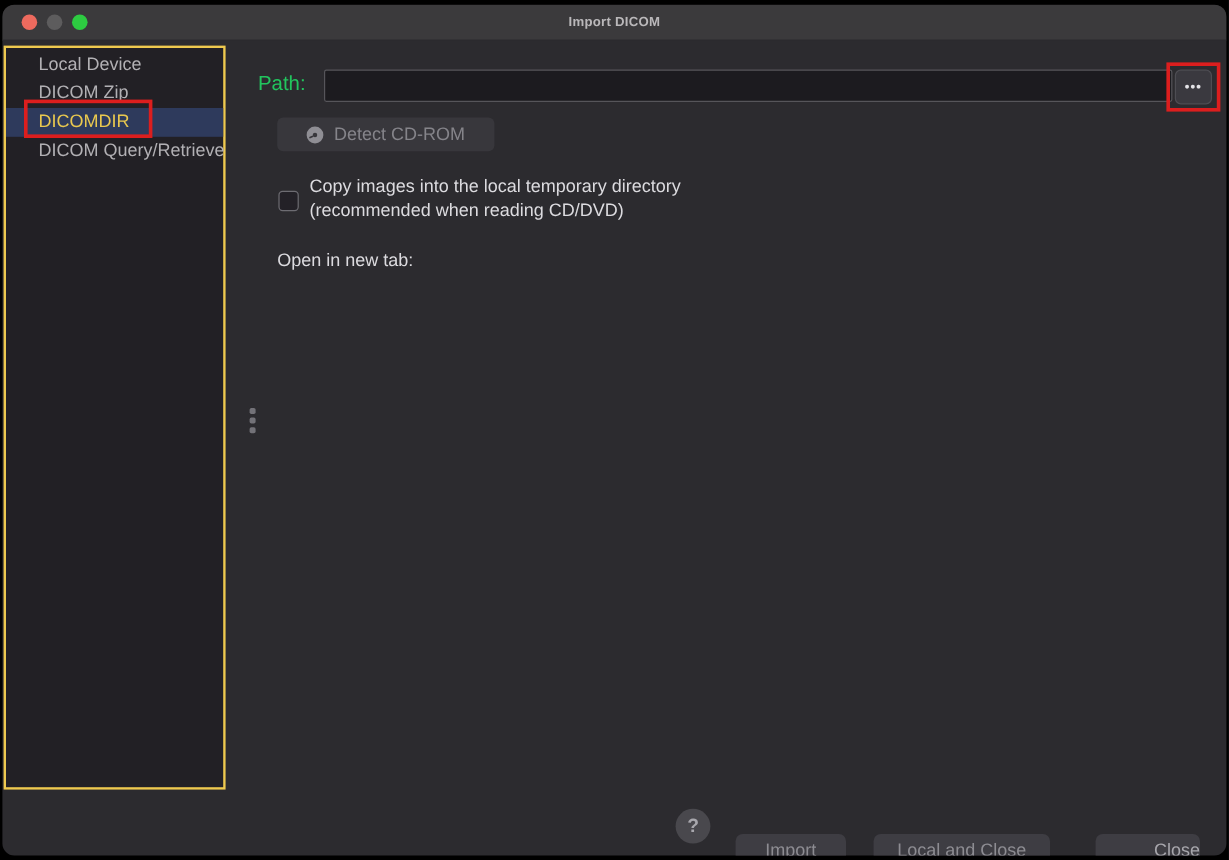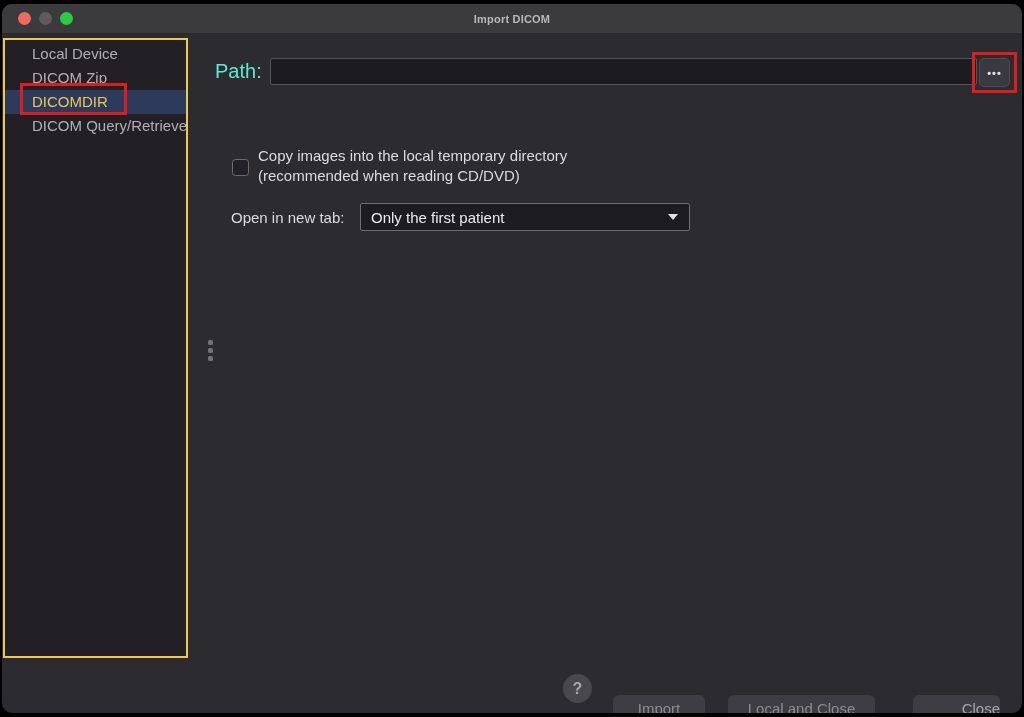--- a/index.html
+++ b/index.html
@@ -34,21 +34,21 @@
   }
   .sb-item {
     height:24px; line-height:24px; padding-left:27px;
     font-size:15px; color:#b2b0b4; white-space:nowrap; cursor:default;
   }
   .sb-item.sel { background:var(--selection-blue,#2e3a5c); color:var(--selected-text-yellow,#e9c84f); }
   
   .splitter { position:absolute; left:206px; top:336px; display:flex; flex-direction:column; gap:3px; cursor:col-resize; }
   .splitter .dot { width:5px; height:5px; background:#737278; border-radius:1.5px; }
   
-  .path-label { position:absolute; left:213px; top:56px; font-size:20px; color:#5eead4; }
+  .path-label { position:absolute; left:213px; top:56px; font-size:17px; color:#22c55e; }
   .path-input {
     position:absolute; left:268px; top:54px; width:707px; height:27px; box-sizing:border-box;
     background:#1c1b1f; border:1px solid #56555a; border-radius:2px;
     color:#e8e8e8; font-size:14px; padding:0 6px; outline:none;
   }
   .browse-btn {
     position:absolute; left:977px; top:54px; width:31px; height:29px;
     background:#3a393f; border:1px solid #4e4d53; border-radius:5px;
     color:#e4e3e7; font-size:11px; letter-spacing:1px; font-weight:bold;
     display:flex; align-items:center; justify-content:center; padding:0; cursor:pointer;
@@ -127,32 +127,38 @@
   <div class="splitter">
     <span class="dot"></span>
     <span class="dot"></span>
     <span class="dot"></span>
   </div>
 
   <label class="path-label">Path:</label>
   <input class="path-input" type="text" value="" style="">
   <button class="browse-btn">•••</button>
 
+  <button class="detect-btn">
+    <span class="cd-icon">
+      <svg width="15" height="15" viewBox="0 0 15 15">
+        <circle cx="7.5" cy="7.5" r="7" fill="#8f8e94"></circle>
+        <circle cx="7.5" cy="7.5" r="1.9" fill="#38373c"></circle>
+        <rect x="2.4" y="9.2" width="3.6" height="1.5" rx="0.75" transform="rotate(-24 2.4 9.2)" fill="#38373c"></rect>
+      </svg>
+    </span>
+    <span>Detect CD-ROM</span>
+  </button>
 
   <span class="checkbox"></span>
   <div class="cb-label">
     <div>Copy images into the local temporary directory</div>
     <div>(recommended when reading CD/DVD)</div>
   </div>
 
   <label class="open-label">Open in new tab:</label>
-  <div class="dropdown">
-    <span class="dd-value">Only the first patient</span>
-    <span class="dd-arrow"></span>
-  </div>
 
   <button class="help-btn">?</button>
   <button class="btn import">Import</button>
   <button class="btn import-close">Local and Close</button>
   <button class="btn close">Close</button>
 
   <div class="annotation ann-dicomdir"></div>
   <div class="annotation ann-browse"></div>
 
 </div>

